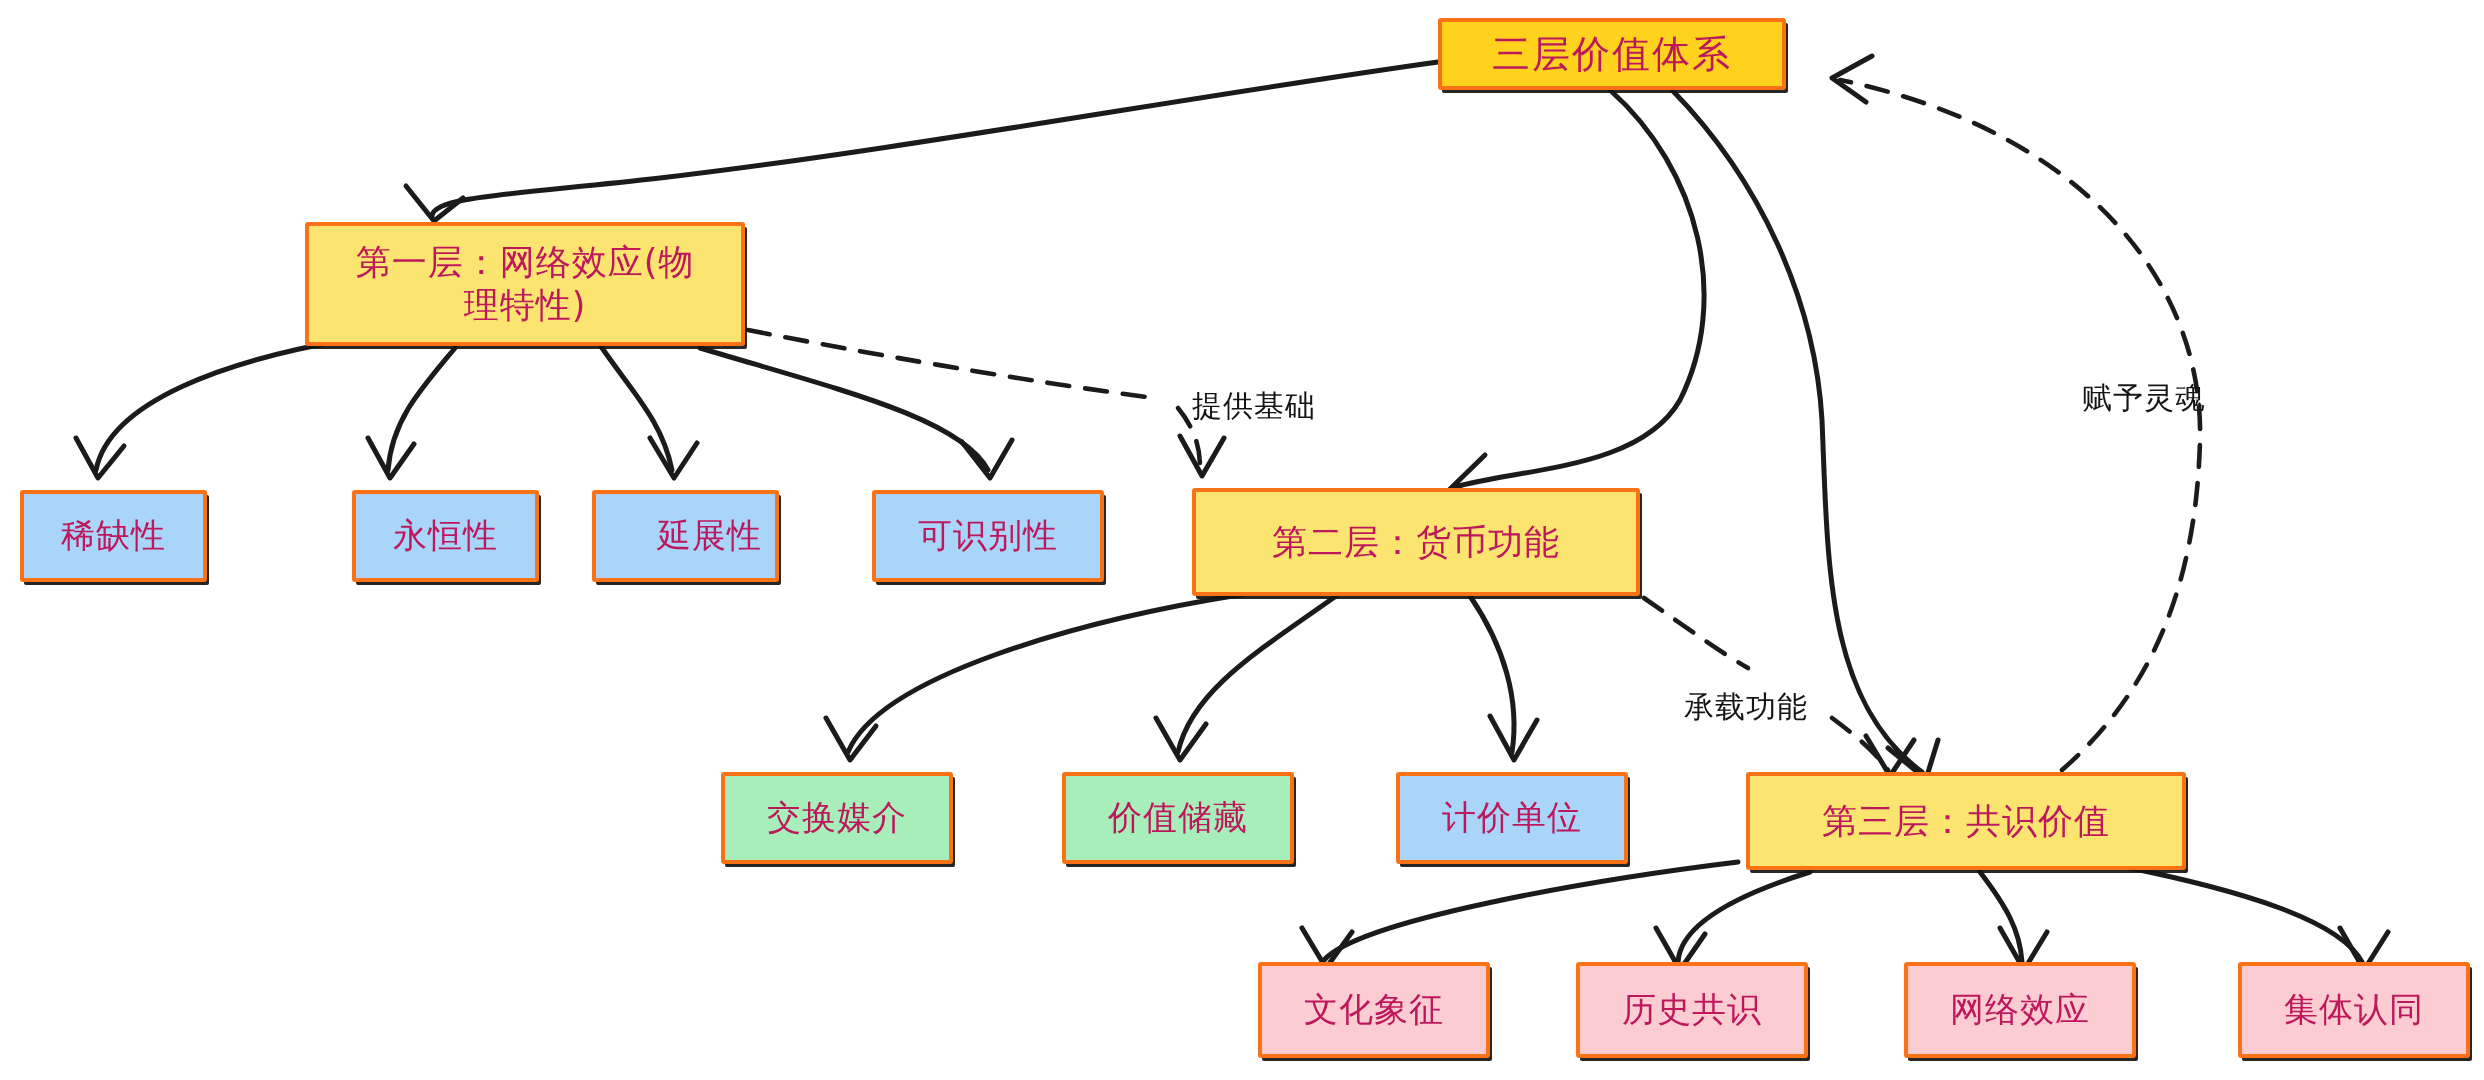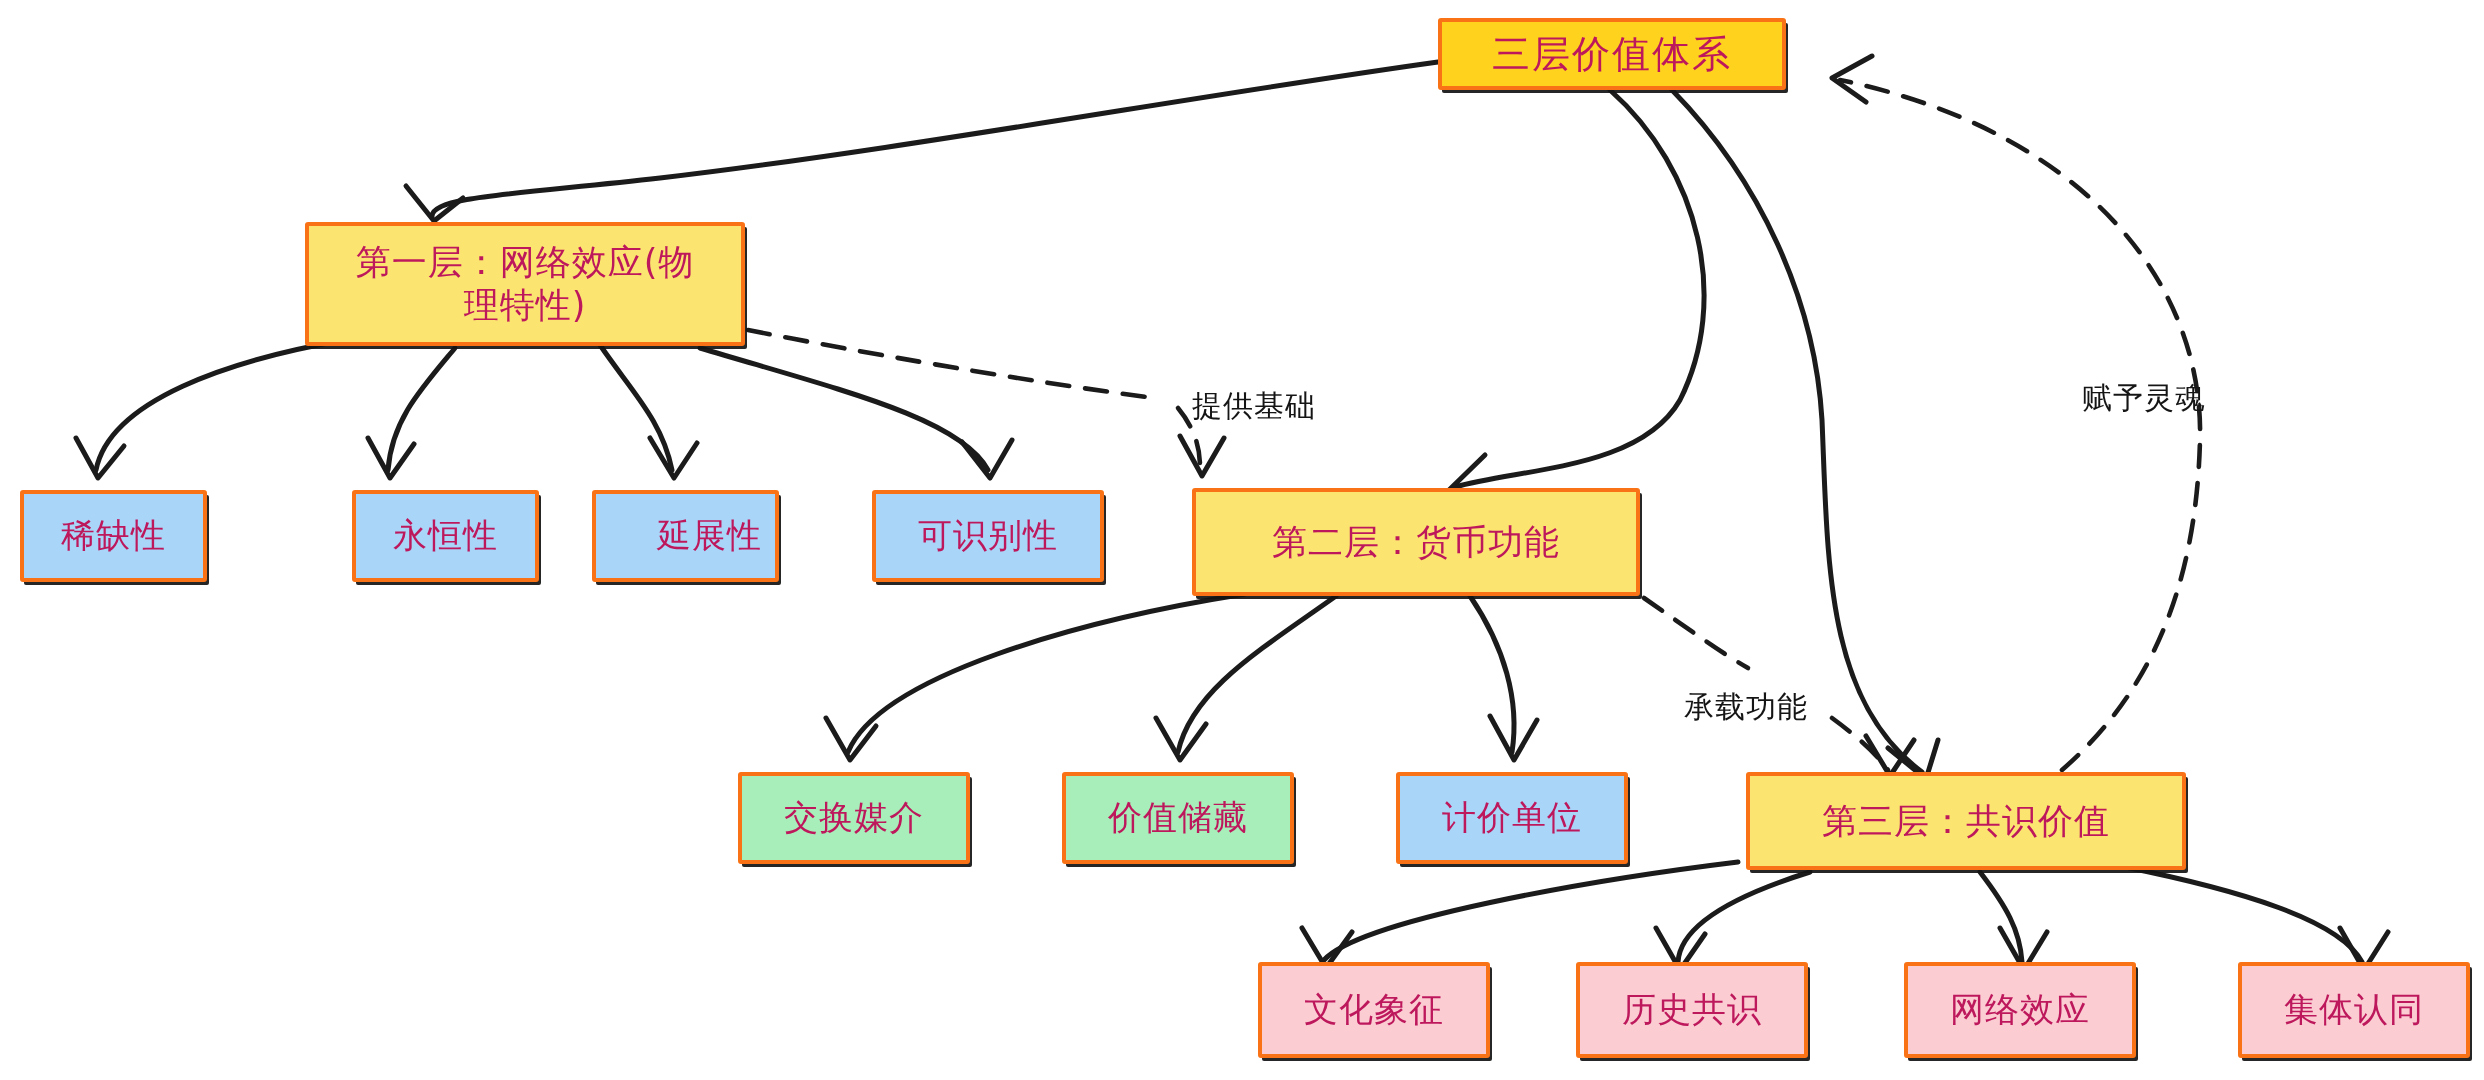--- a/index.html
+++ b/index.html
@@ -210,21 +210,21 @@
   </div>
 
   <div class="node-box node-blue" style="left:592px; top:490px; width:187px; height:92px;padding-left:48px;">
     <span class="node-label">延展性</span>
   </div>
 
   <div class="node-box node-blue" style="left:872px; top:490px; width:232px; height:92px;">
     <span class="node-label">可识别性</span>
   </div>
 
-  <div class="node-box node-green" style="left:738px; top:772px; width:232px; height:92px;">
+  <div class="node-box node-green" style="left:721px; top:772px; width:232px; height:92px;">
     <span class="node-label">交换媒介</span>
   </div>
 
   <div class="node-box node-green" style="left:1062px; top:772px; width:232px; height:92px;">
     <span class="node-label">价值储藏</span>
   </div>
 
   <div class="node-box node-blue" style="left:1396px; top:772px; width:232px; height:92px;">
     <span class="node-label">计价单位</span>
   </div>

